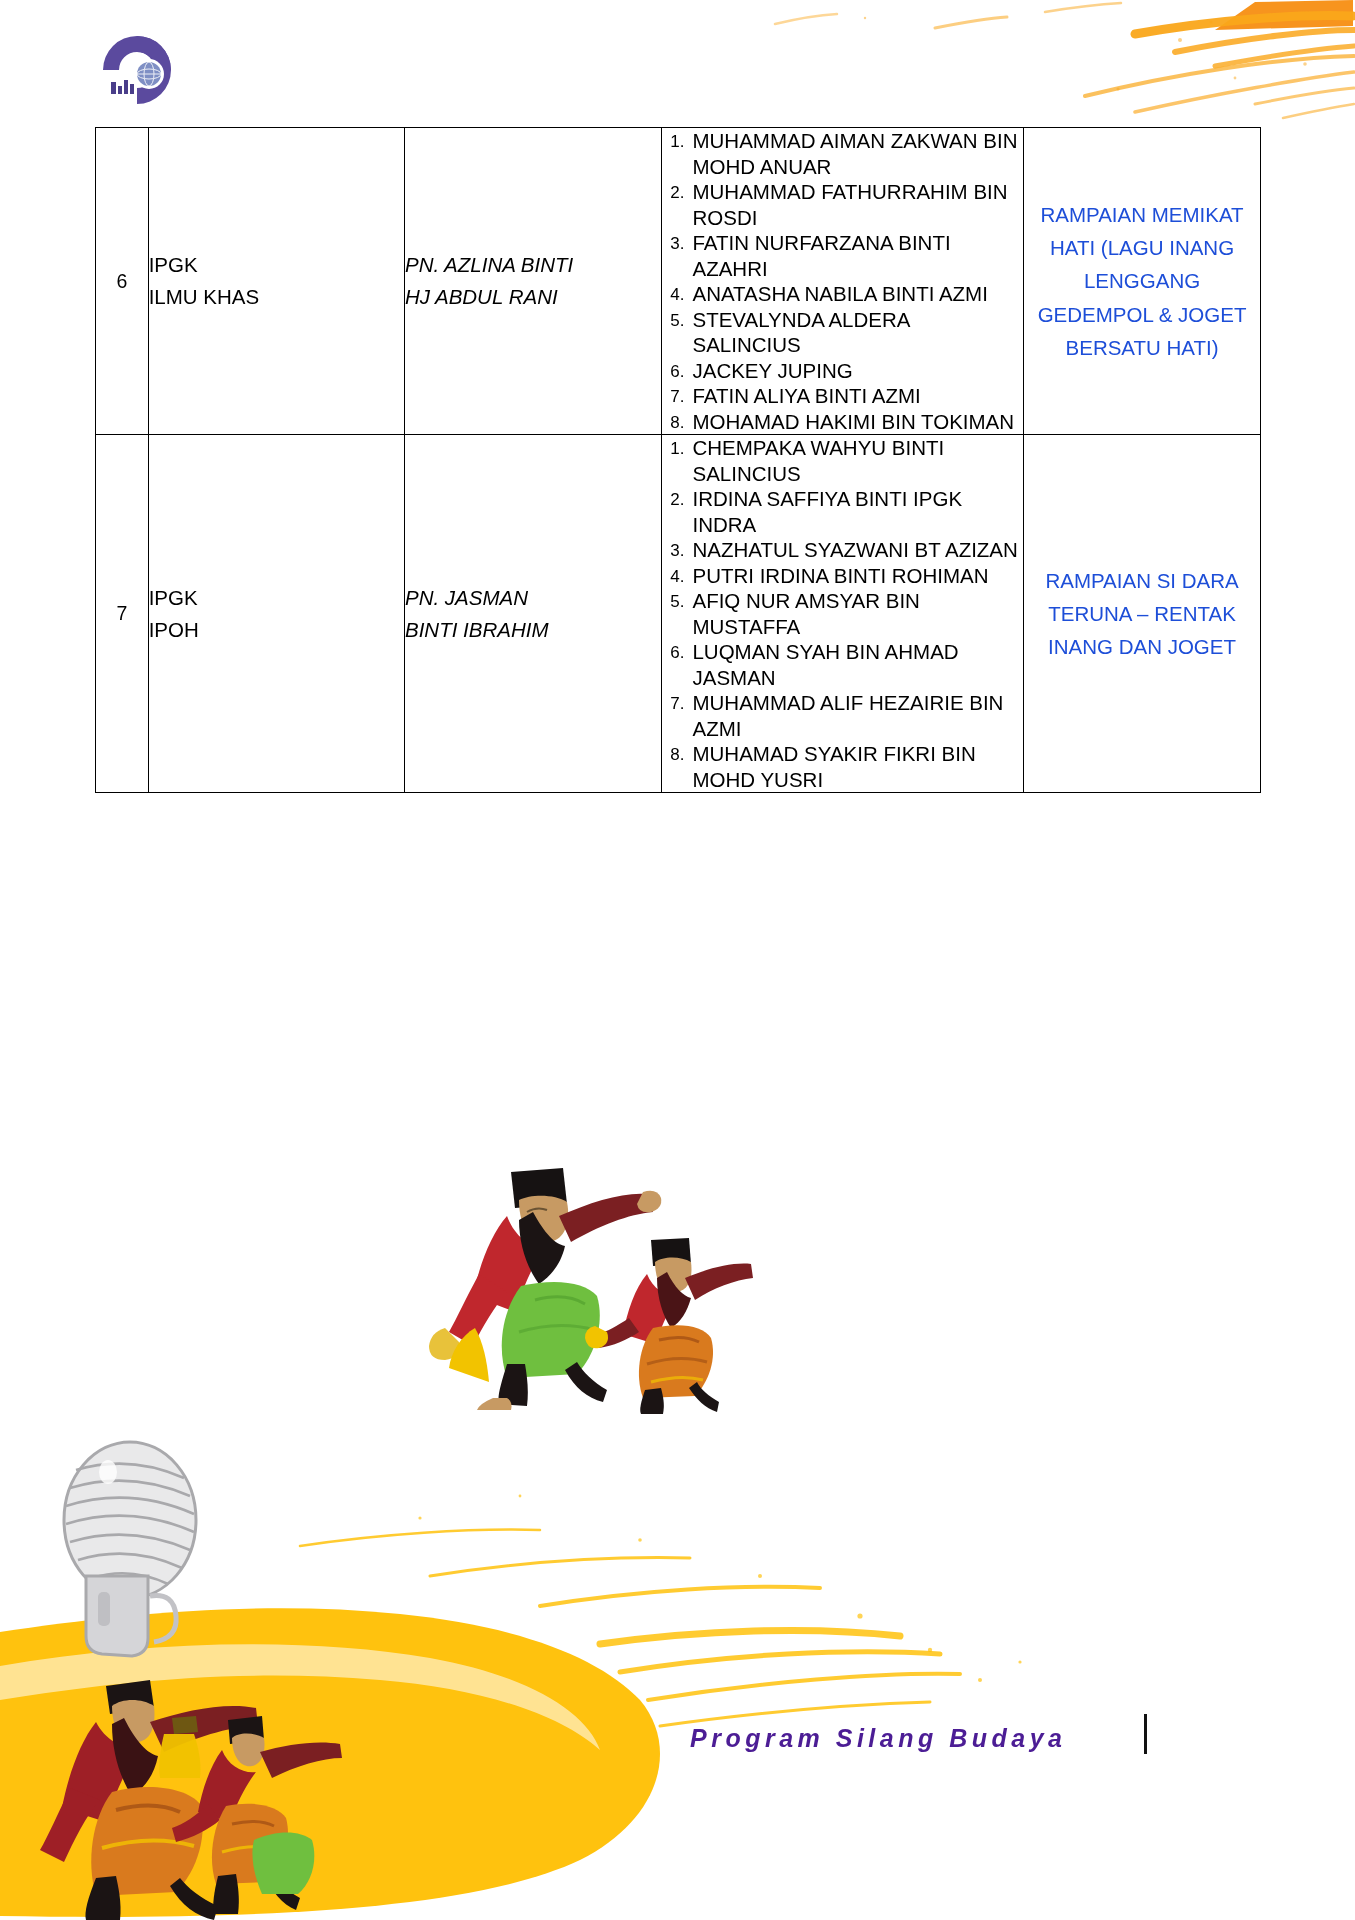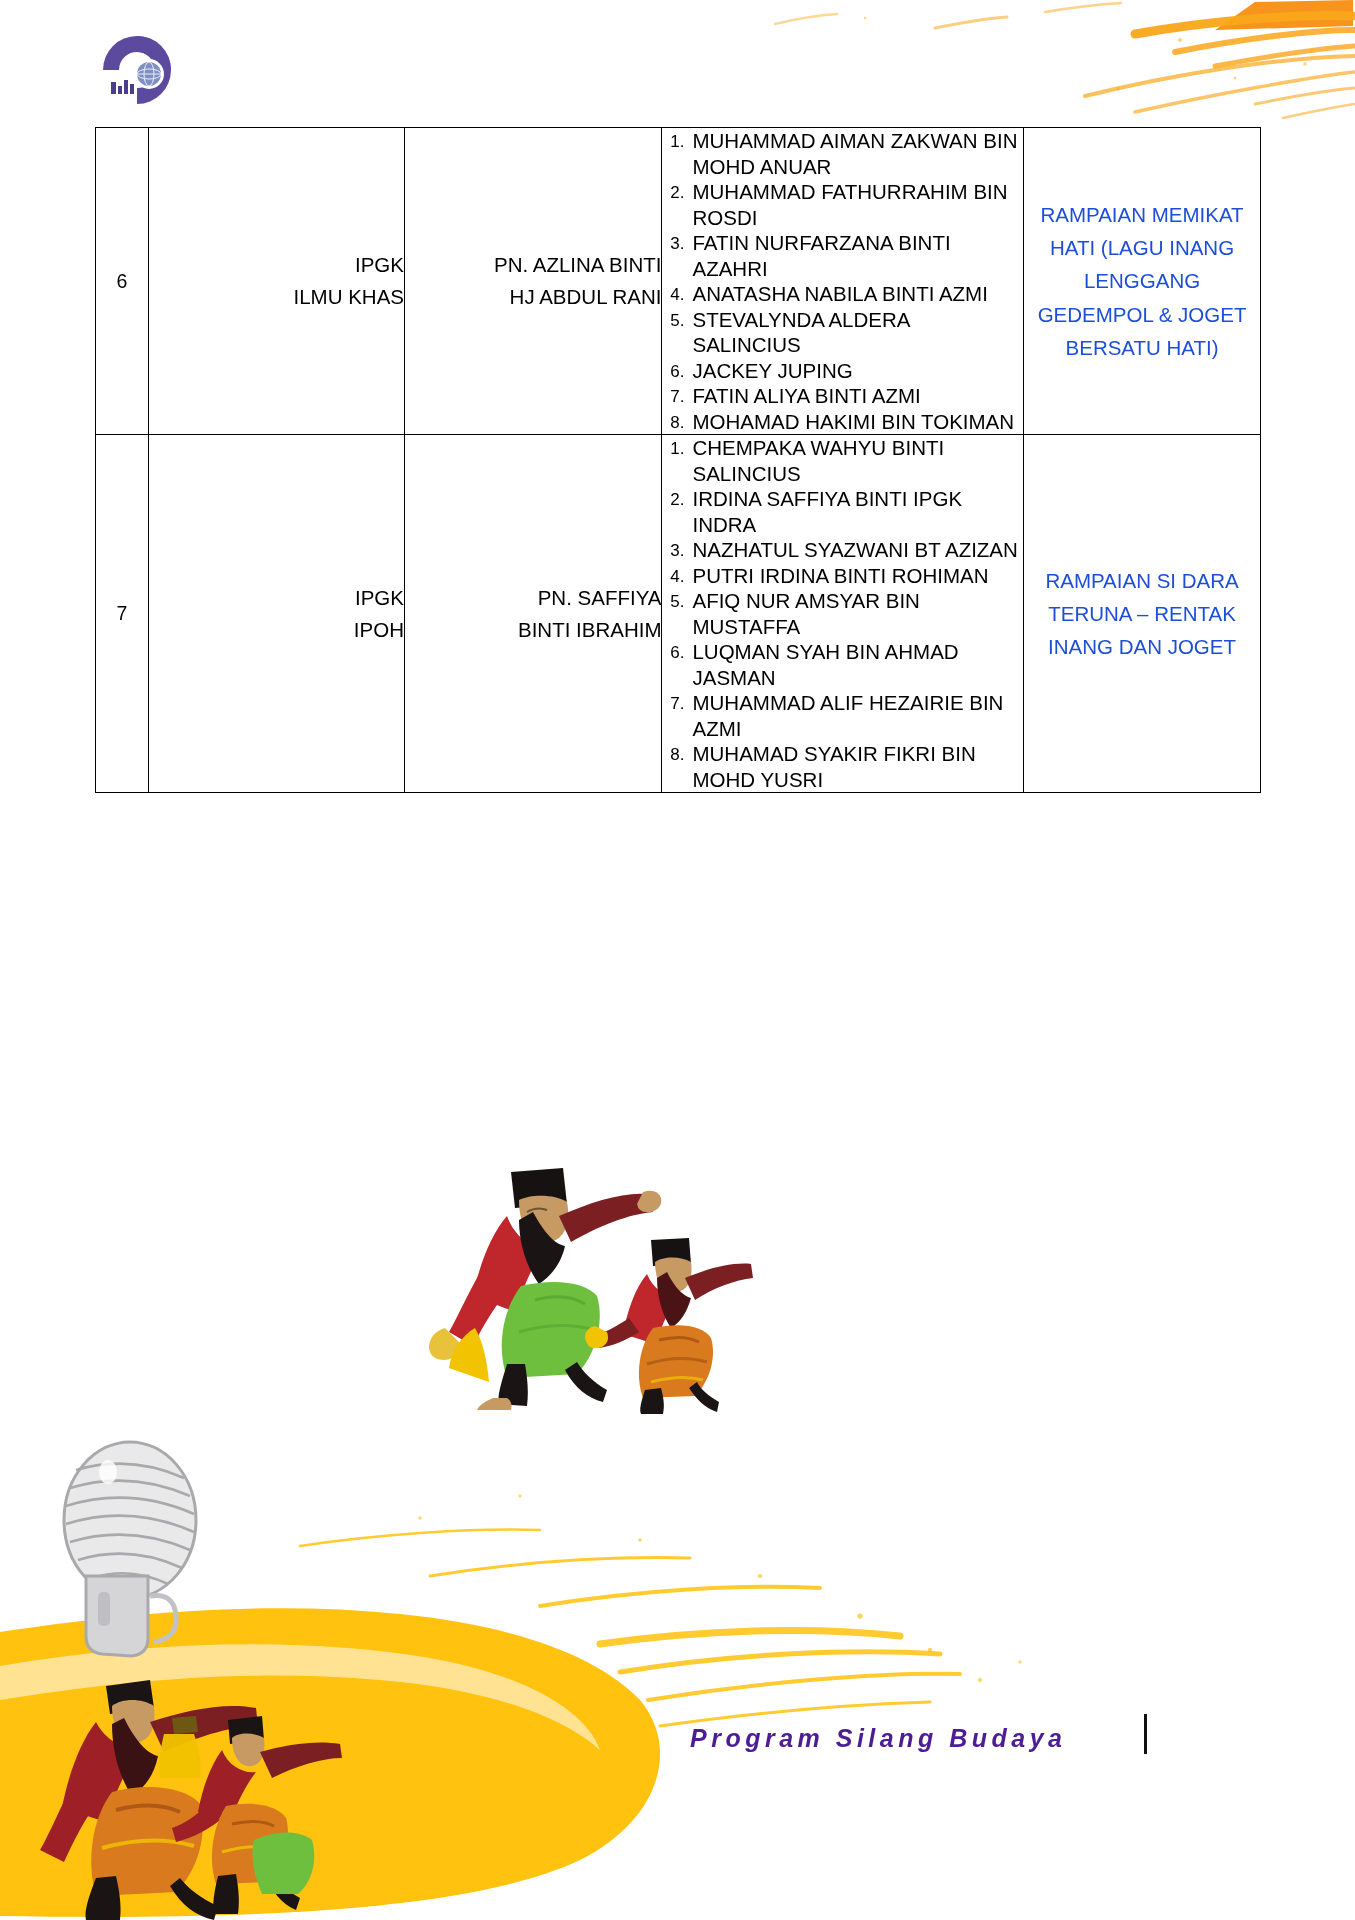--- a/index.html
+++ b/index.html
@@ -53,23 +53,22 @@
     text-align: center;
     font-size: 19.5px;
     color: #000;
     padding: 4px 2px;
   }
   .cell-org, .cell-leader {
     font-size: 20.5px;
     line-height: 1.55;
     color: #000;
     padding: 6px 6px 6px 22px;
-    text-align: right;
-  }
-  .cell-leader { padding-left: 22px; }
+  }
+  .cell-leader { padding-left: 22px; font-style: italic; }
   .cell-perf {
     text-align: center;
     font-size: 20.5px;
     line-height: 1.62;
     color: #1d4ed8;
     padding: 6px 10px;
   }
   .cell-names {
     padding: 9px 6px 10px 8px;
   }
@@ -249,21 +248,21 @@
       <td class="cell-perf">RAMPAIAN MEMIKAT HATI (LAGU INANG LENGGANG GEDEMPOL &amp;  JOGET BERSATU HATI)</td>
     </tr>
 
     <tr>
       <td class="cell-no">7</td>
       <td class="cell-org">
         <div>IPGK</div>
         <div>IPOH</div>
       </td>
       <td class="cell-leader">
-        <div>PN. SAFFIYA</div>
+        <div>PN. JASMAN</div>
         <div>BINTI IBRAHIM</div>
       </td>
       <td class="cell-names">
         <ol class="name-list">
             <li>
               <span class="name-num">1.</span>
               <span class="name-text">CHEMPAKA WAHYU BINTI SALINCIUS</span>
             </li>
             <li>
               <span class="name-num">2.</span>

